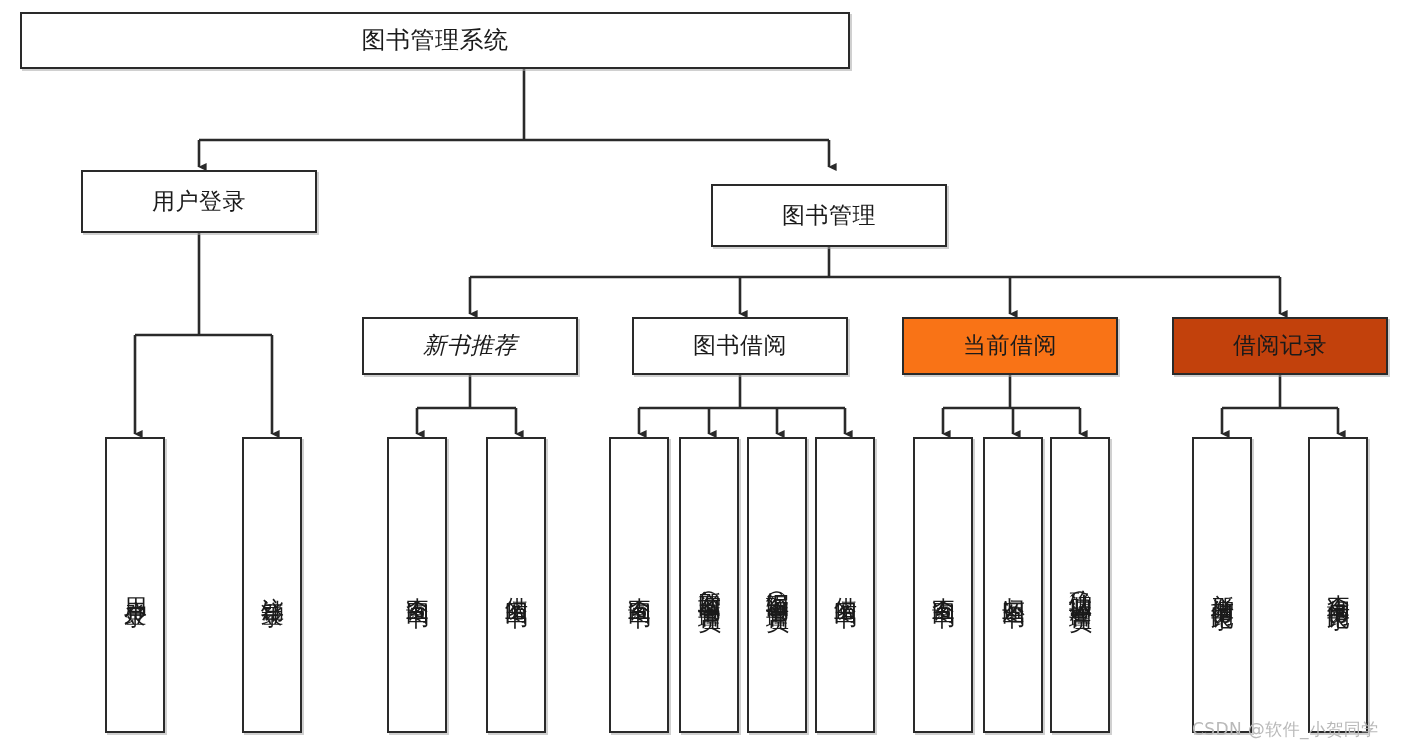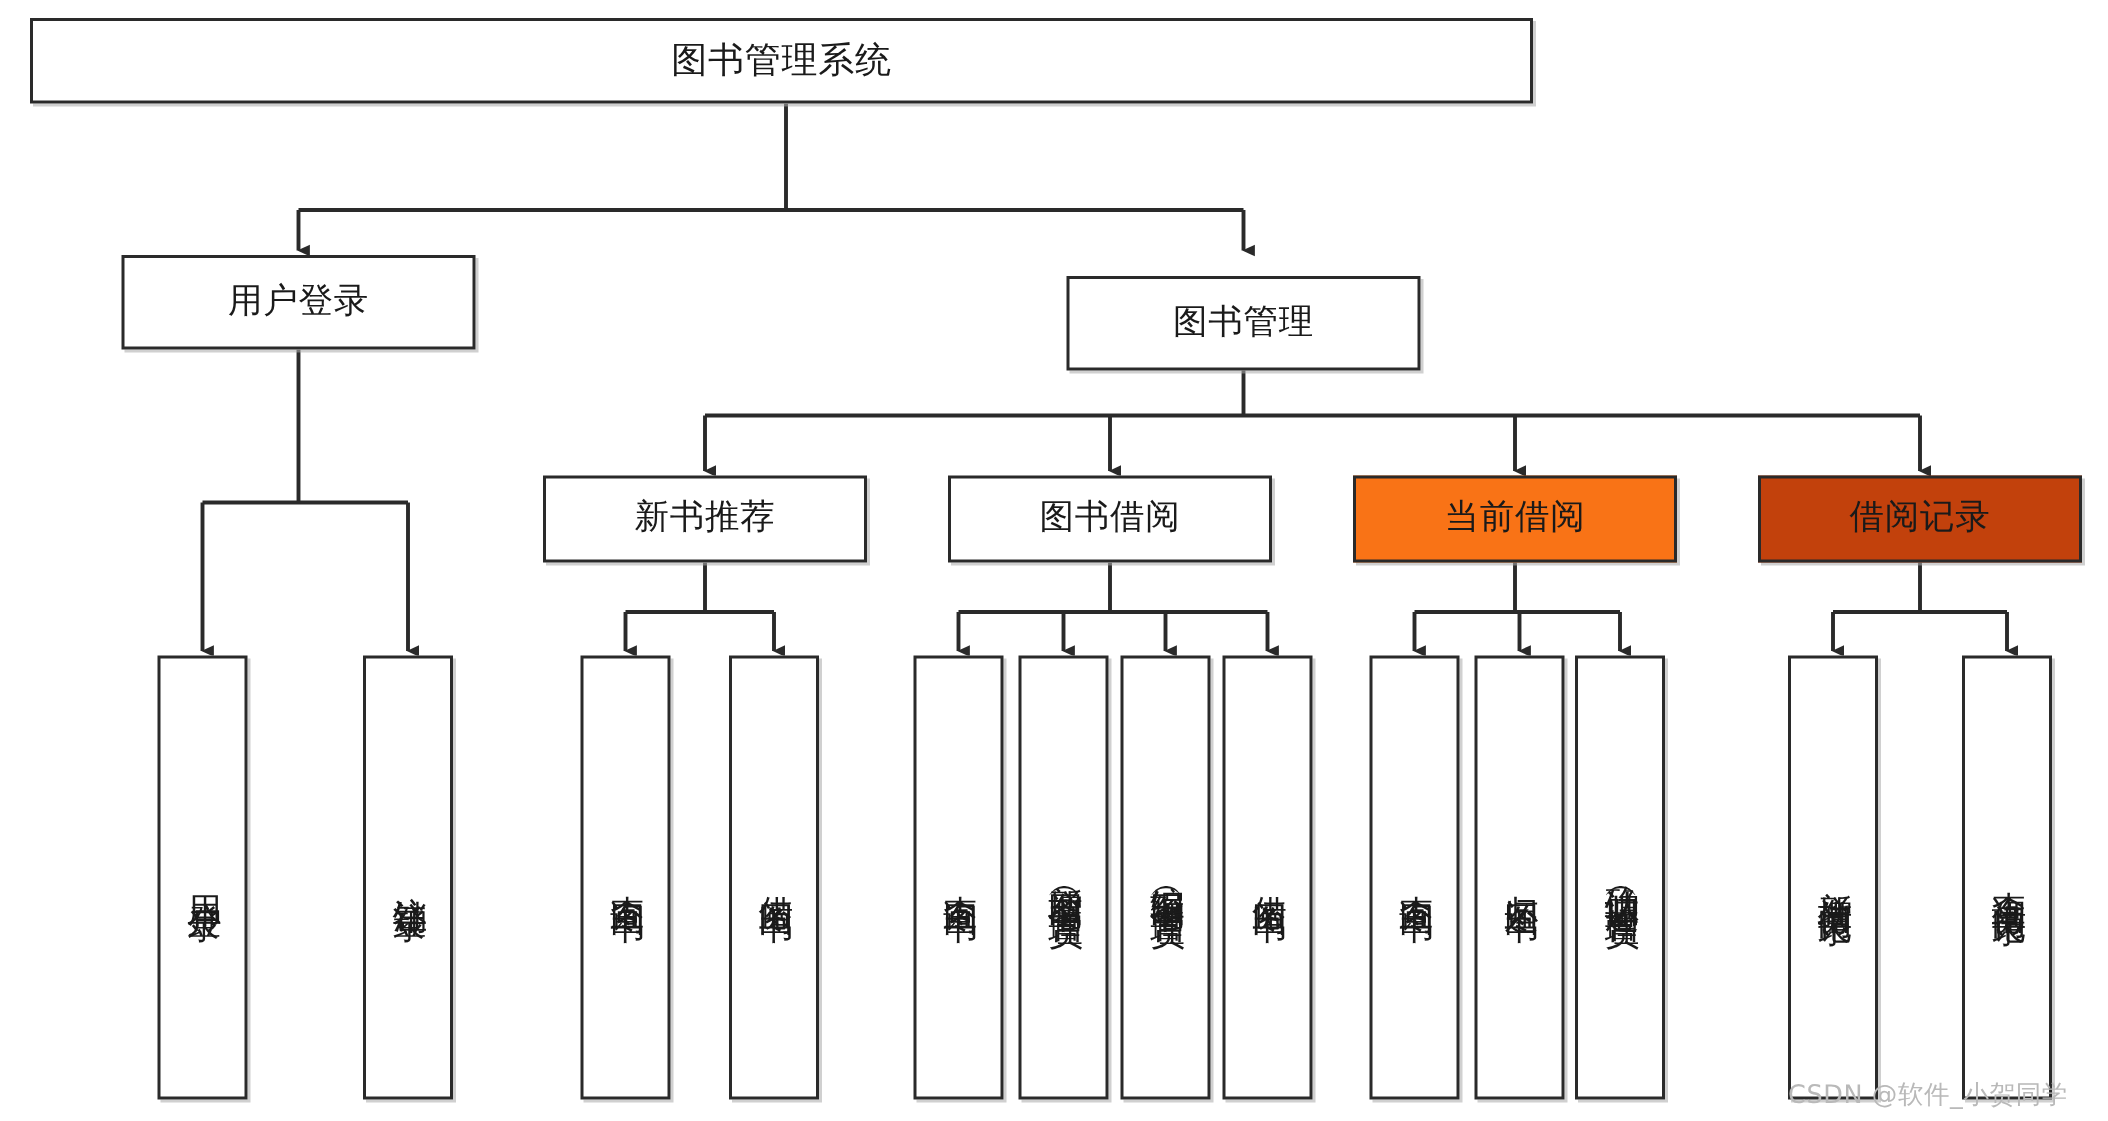--- a/index.html
+++ b/index.html
@@ -101,31 +101,31 @@
         <line x1="1013" y1="408" x2="1013" y2="434" marker-end="url(#arrowhead)"></line>
         <line x1="1080" y1="408" x2="1080" y2="434" marker-end="url(#arrowhead)"></line>
         <line x1="1280" y1="375" x2="1280" y2="408"></line>
         <line x1="1222" y1="408" x2="1338" y2="408"></line>
         <line x1="1222" y1="408" x2="1222" y2="434" marker-end="url(#arrowhead)"></line>
         <line x1="1338" y1="408" x2="1338" y2="434" marker-end="url(#arrowhead)"></line>
       </g>
   </svg>
 
   <div id="node-layer">
-      <div class="node-box lvl1" style="left: 20px; top: 12px; width: 1002px; height: 57px; border-color: rgb(42, 42, 42); background: rgb(255, 255, 255);">
+      <div class="node-box lvl1" style="left: 20px; top: 12px; width: 830px; height: 57px; border-color: rgb(42, 42, 42); background: rgb(255, 255, 255);">
         <div class="node-label horizontal" style="color: rgb(26, 26, 26);">图书管理系统</div>
       </div>
       <div class="node-box lvl2" style="left: 81px; top: 170px; width: 236px; height: 63px; border-color: rgb(42, 42, 42); background: rgb(255, 255, 255);">
         <div class="node-label horizontal" style="color: rgb(26, 26, 26);">用户登录</div>
       </div>
       <div class="node-box lvl2" style="left: 711px; top: 184px; width: 236px; height: 63px; border-color: rgb(42, 42, 42); background: rgb(255, 255, 255);">
         <div class="node-label horizontal" style="color: rgb(26, 26, 26);">图书管理</div>
       </div>
       <div class="node-box lvl3" style="left: 362px; top: 317px; width: 216px; height: 58px; border-color: rgb(42, 42, 42); background: rgb(255, 255, 255);">
-        <div class="node-label horizontal" style="color: rgb(26, 26, 26);">新书推荐</div>
+        <div class="node-label horizontal" style="color: rgb(26, 26, 26); font-style: italic;">新书推荐</div>
       </div>
       <div class="node-box lvl3" style="left: 632px; top: 317px; width: 216px; height: 58px; border-color: rgb(42, 42, 42); background: rgb(255, 255, 255);">
         <div class="node-label horizontal" style="color: rgb(26, 26, 26);">图书借阅</div>
       </div>
       <div class="node-box lvl3" style="left: 902px; top: 317px; width: 216px; height: 58px; border-color: rgb(42, 42, 42); background: #f97316;">
         <div class="node-label horizontal" style="color: rgb(26, 26, 26);">当前借阅</div>
       </div>
       <div class="node-box lvl3" style="left: 1172px; top: 317px; width: 216px; height: 58px; border-color: rgb(42, 42, 42); background: #c2410c;">
         <div class="node-label horizontal" style="color: rgb(26, 26, 26);">借阅记录</div>
       </div>

